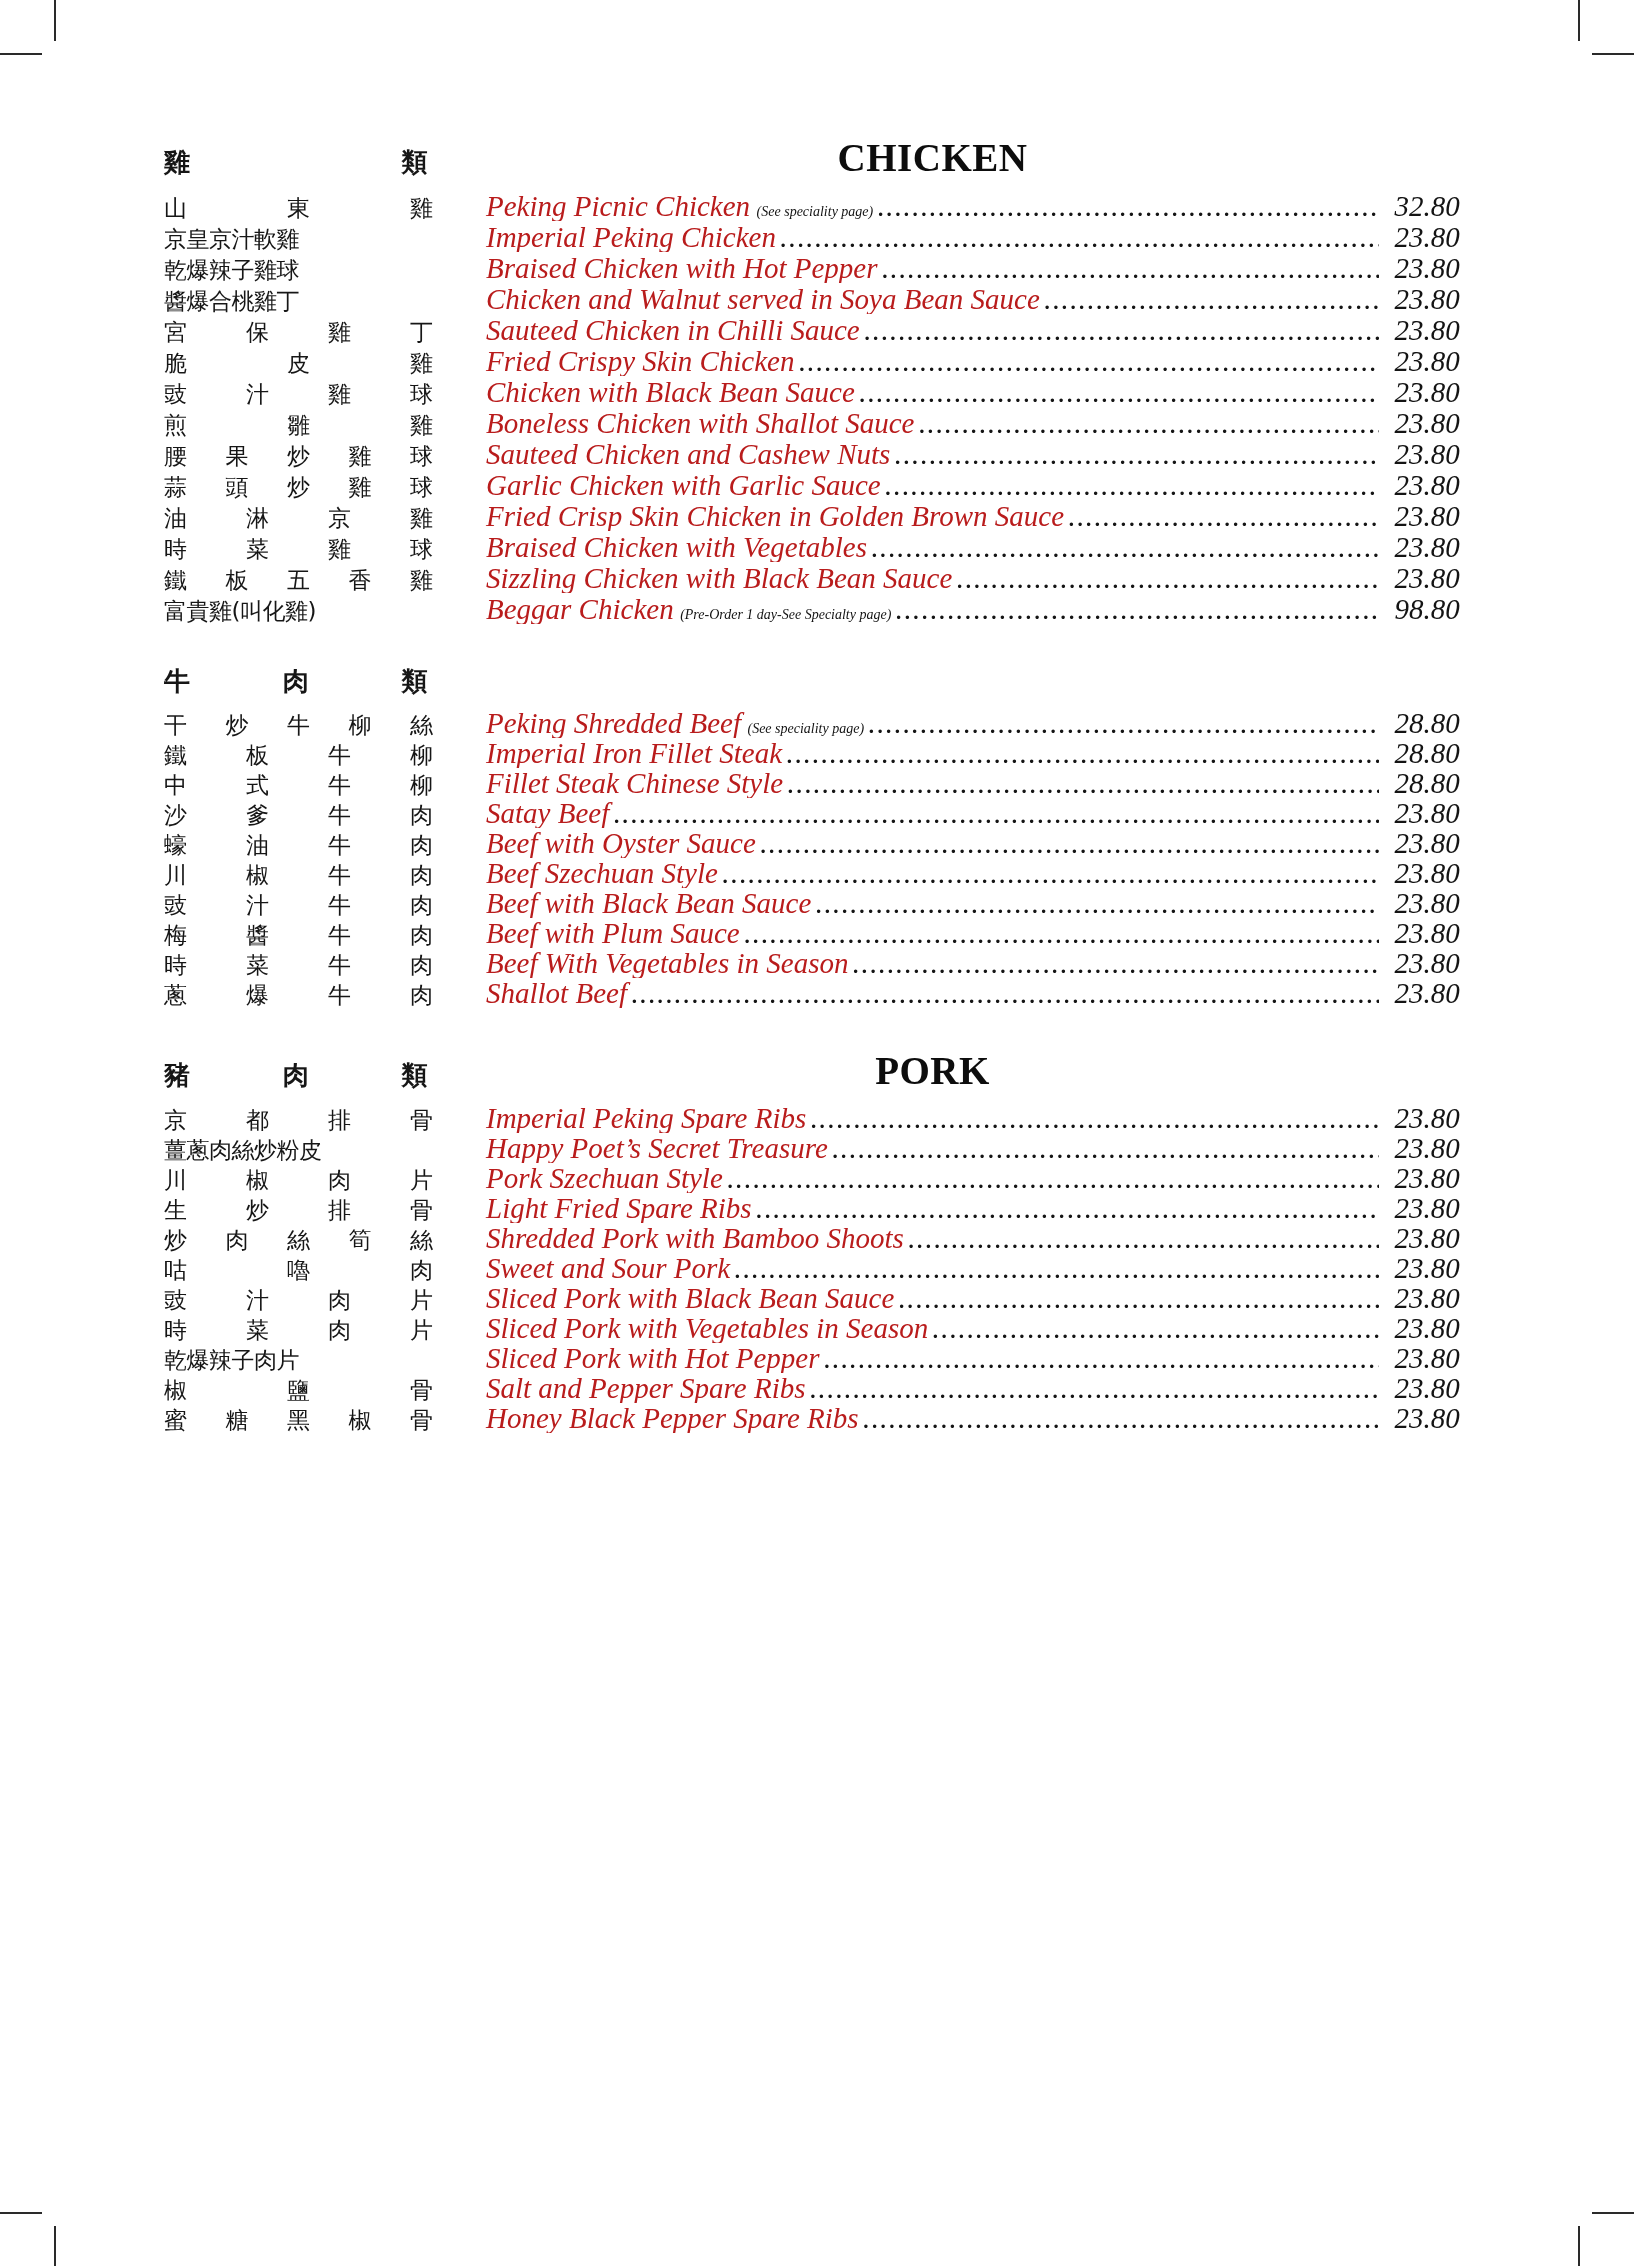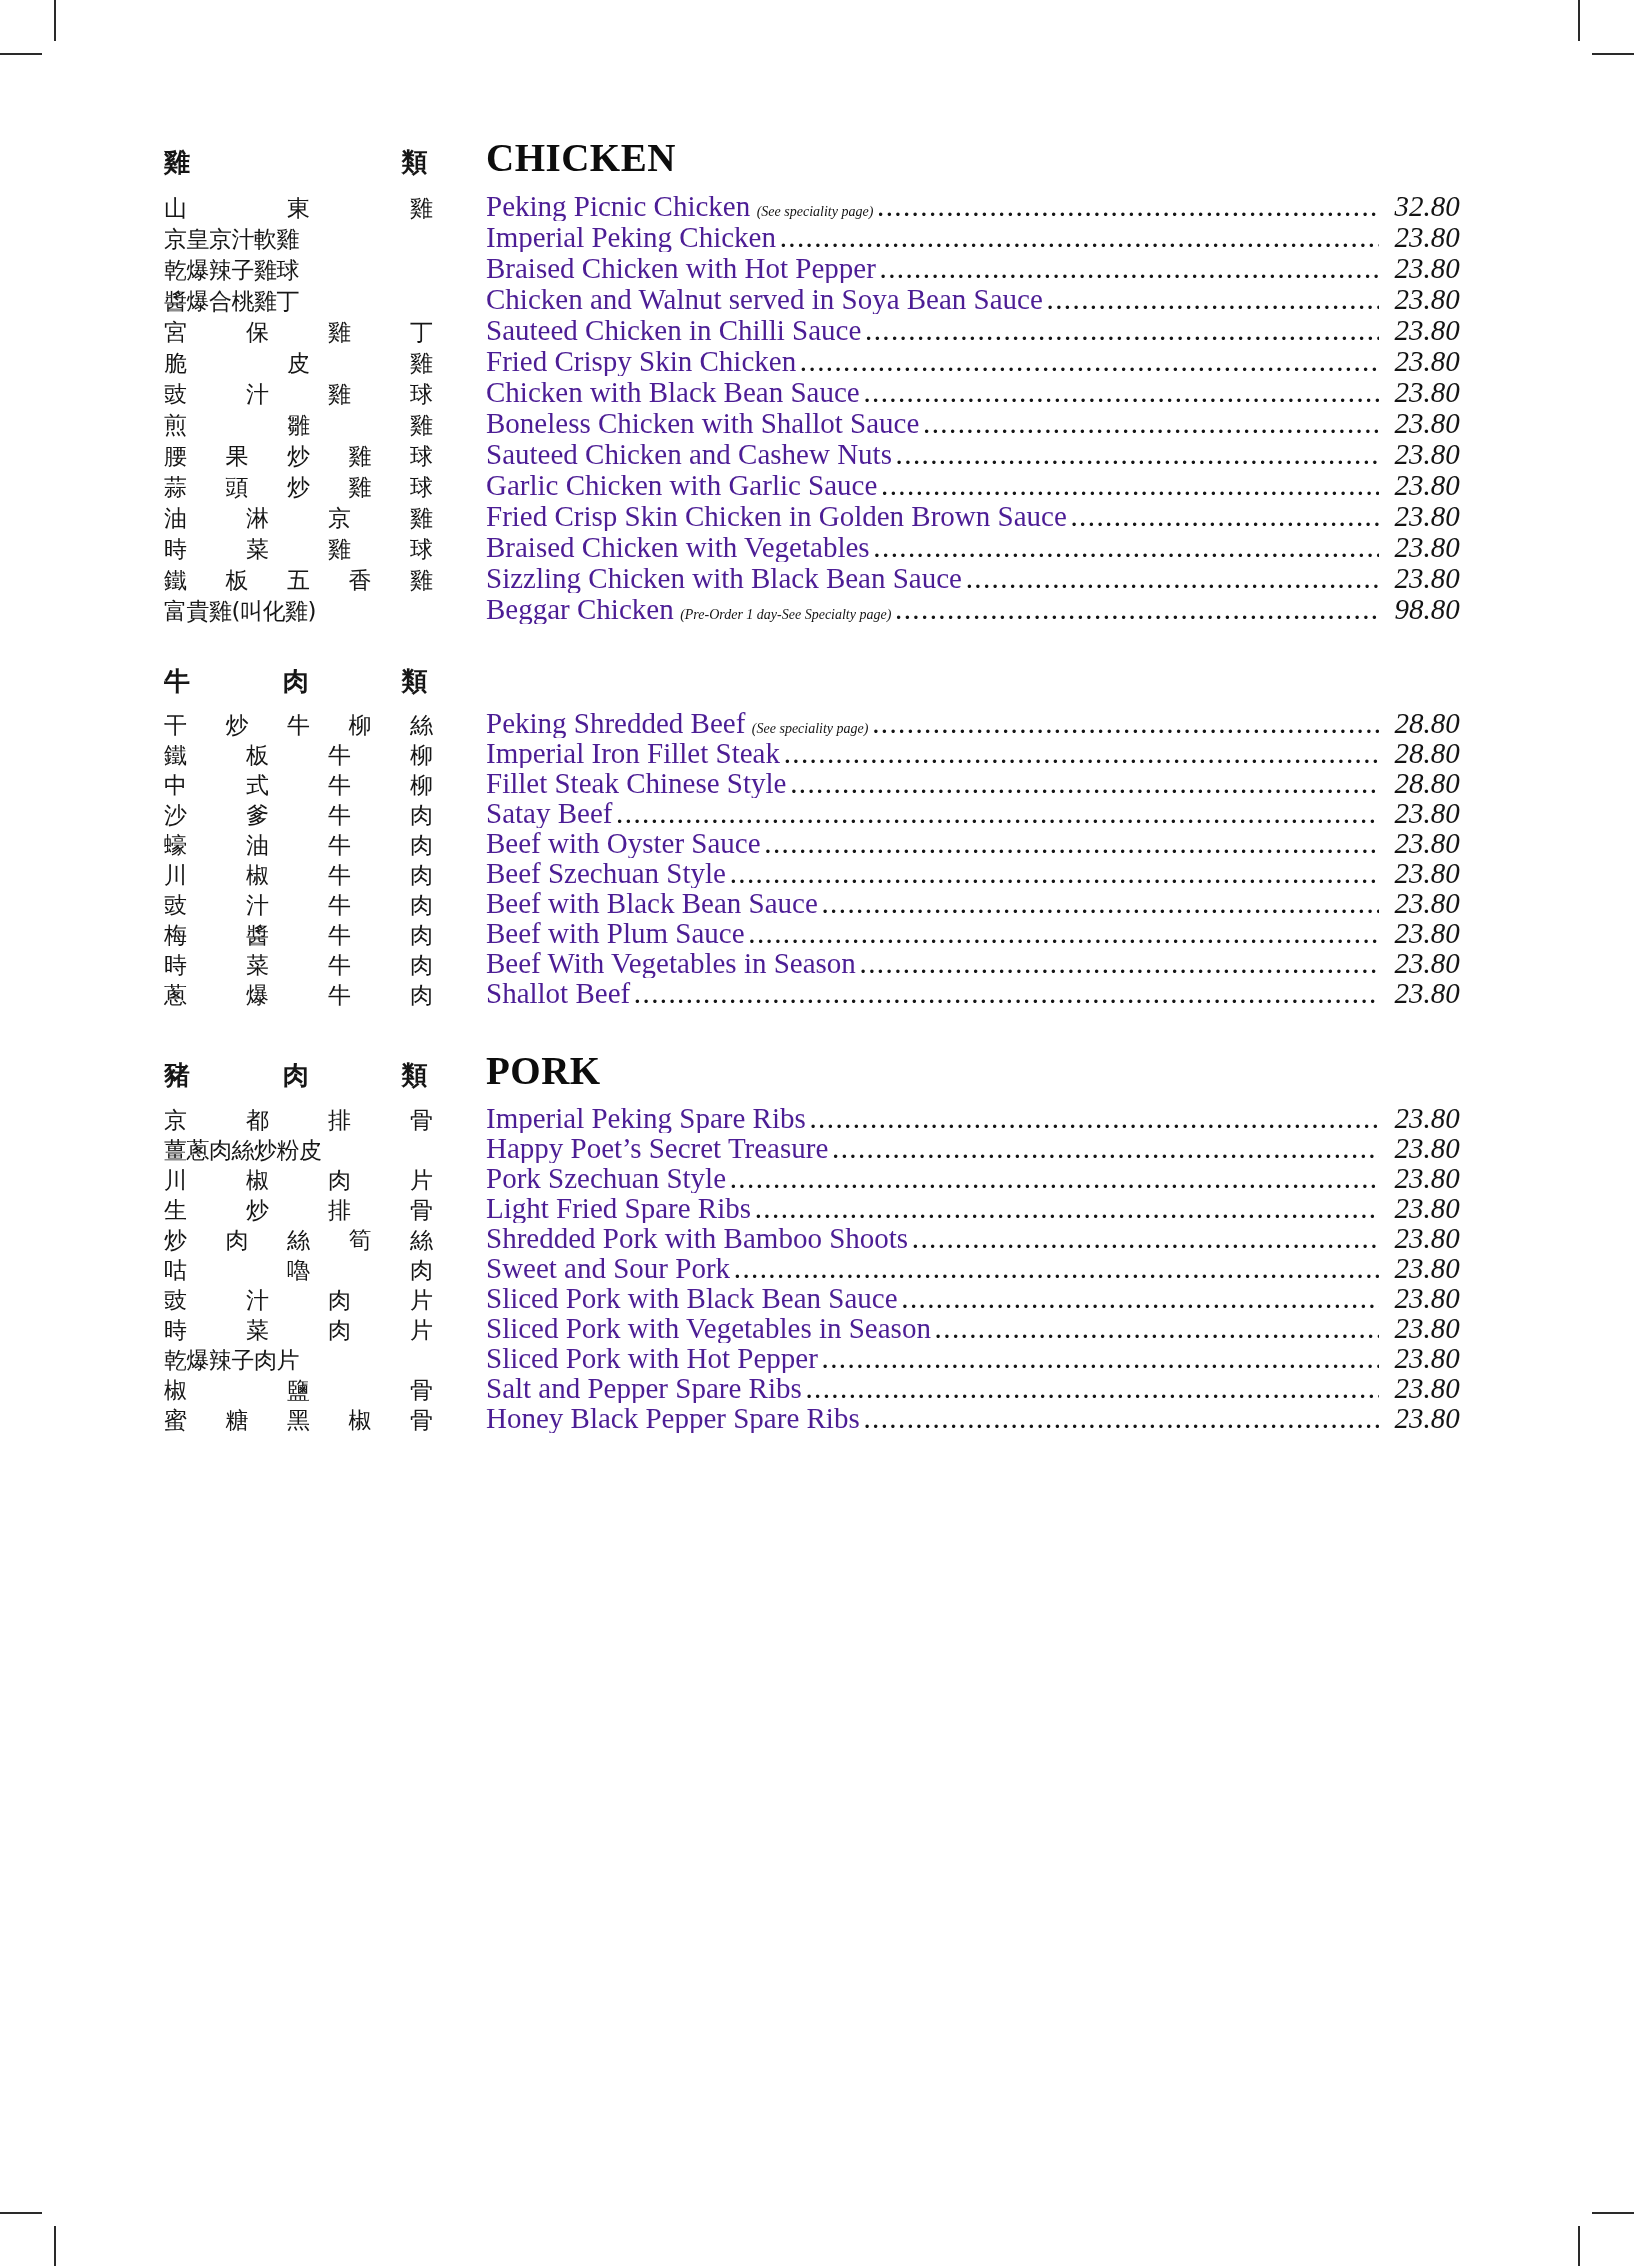--- a/index.html
+++ b/index.html
@@ -76,28 +76,30 @@
   .zh.tight { justify-content: flex-start; letter-spacing: -0.5px; }
   .zh.tight > span { margin-right: 0; }
 
   
   .en-wrap {
     position: relative;
     display: flex;
     align-items: baseline;
     padding-left: 53px;
     overflow: hidden;
+    justify-content: center;
   }
   .en {
     font-family: "Liberation Serif", "DejaVu Serif", serif;
+    font-style: italic;
     font-size: 29px;
     line-height: 1.0;
     white-space: nowrap;
     flex: 0 0 auto;
-    color: #4c1d95;
+    color: #b91c1c;
   }
   .note {
     font-style: italic;
     font-size: 14px;
     margin-left: 6.5px;
     flex: 0 0 auto;
     color: #141414;
   }
   .leader {
     flex: 1 1 auto;

